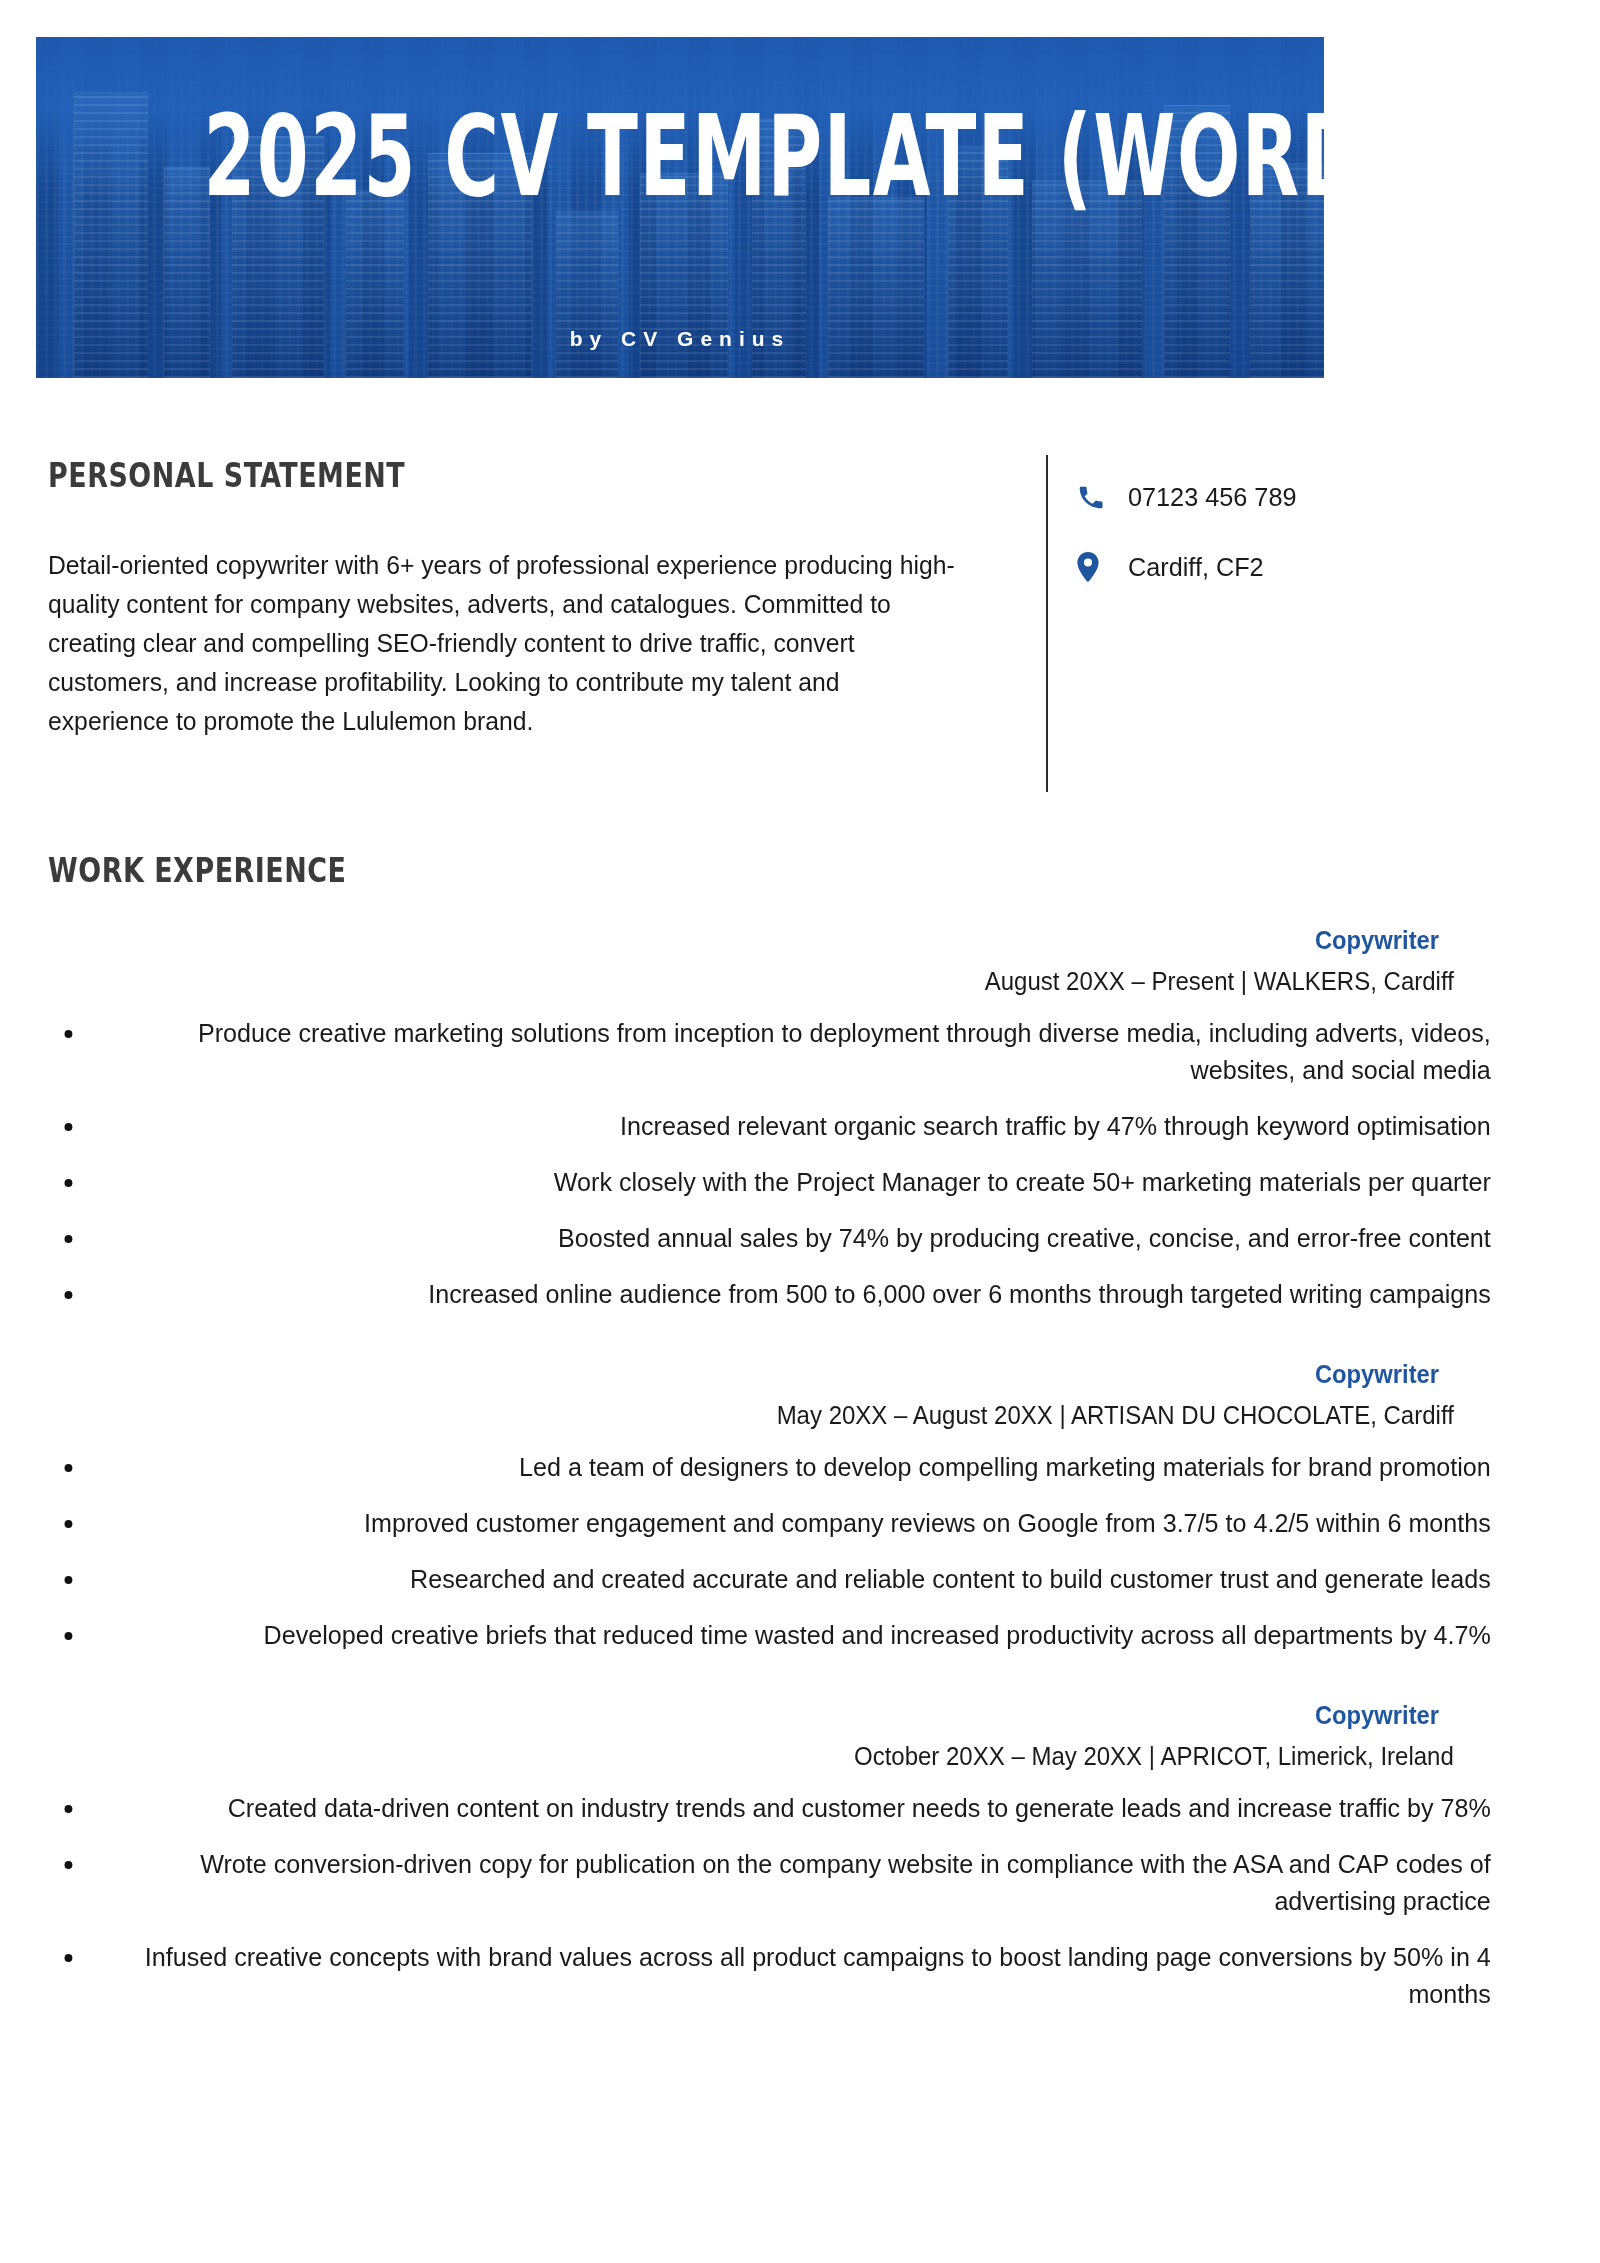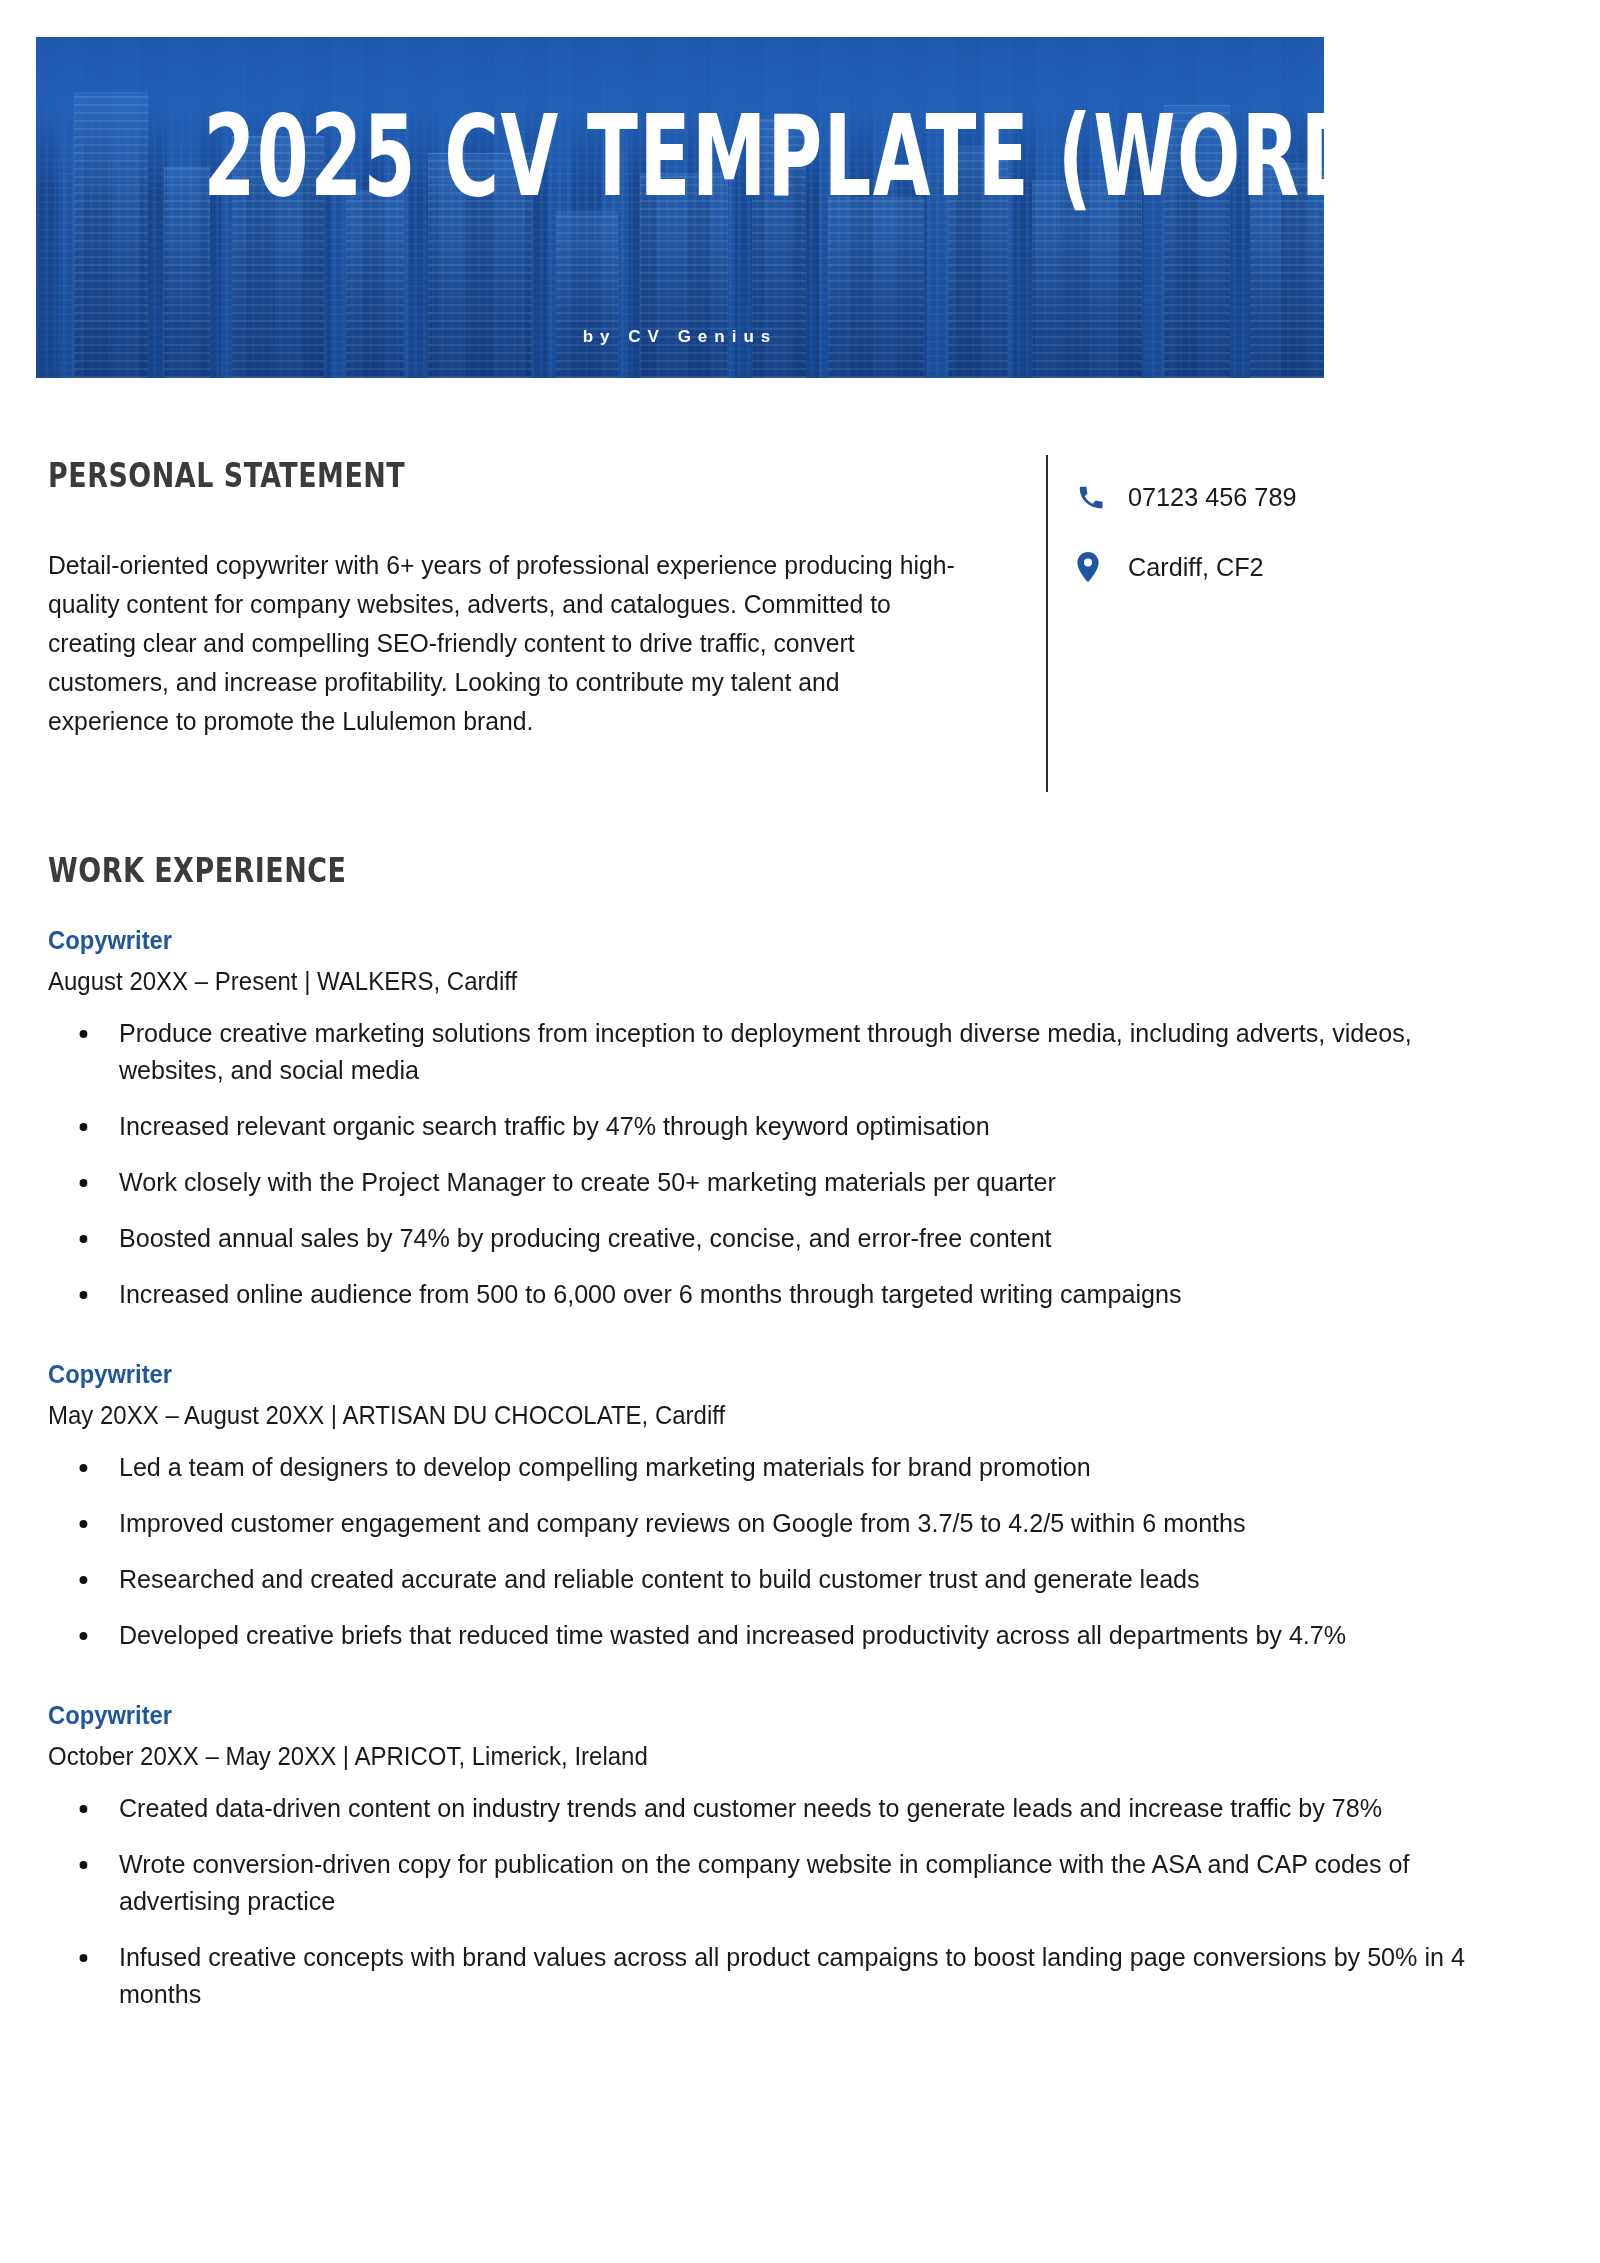--- a/index.html
+++ b/index.html
@@ -85,21 +85,21 @@
     transform-origin:center top;
     white-space:nowrap;
   }
 
   .banner-subtitle {
     position:absolute;
     left:0; right:0;
     top:290px;
     text-align:center;
     color:#ffffff;
-    font-size:17px;
+    font-size:21px;
     font-weight:700;
     letter-spacing:7px;
   }
 
   .section-heading {
     position:absolute;
     left:48px;
     font-family:"Liberation Sans Narrow","DejaVu Sans Condensed","Liberation Sans", sans-serif;
     font-size:34px;
     font-weight:700;
@@ -163,23 +163,24 @@
     white-space:nowrap;
     transform:scaleX(0.99);
     transform-origin:left center;
   }
 
   
   #heading-work { top:850px; }
 
   .jobs {
     position:absolute;
-    left:48px;
+    left:33px;
     top:925px;
     width:1480px;
+    text-align:right;
   }
 
   .job { margin-bottom:0; }
 
   .job-title {
     color:#1f569f;
     font-size:25px;
     font-weight:700;
     line-height:1.2;
     margin-bottom:11px;

